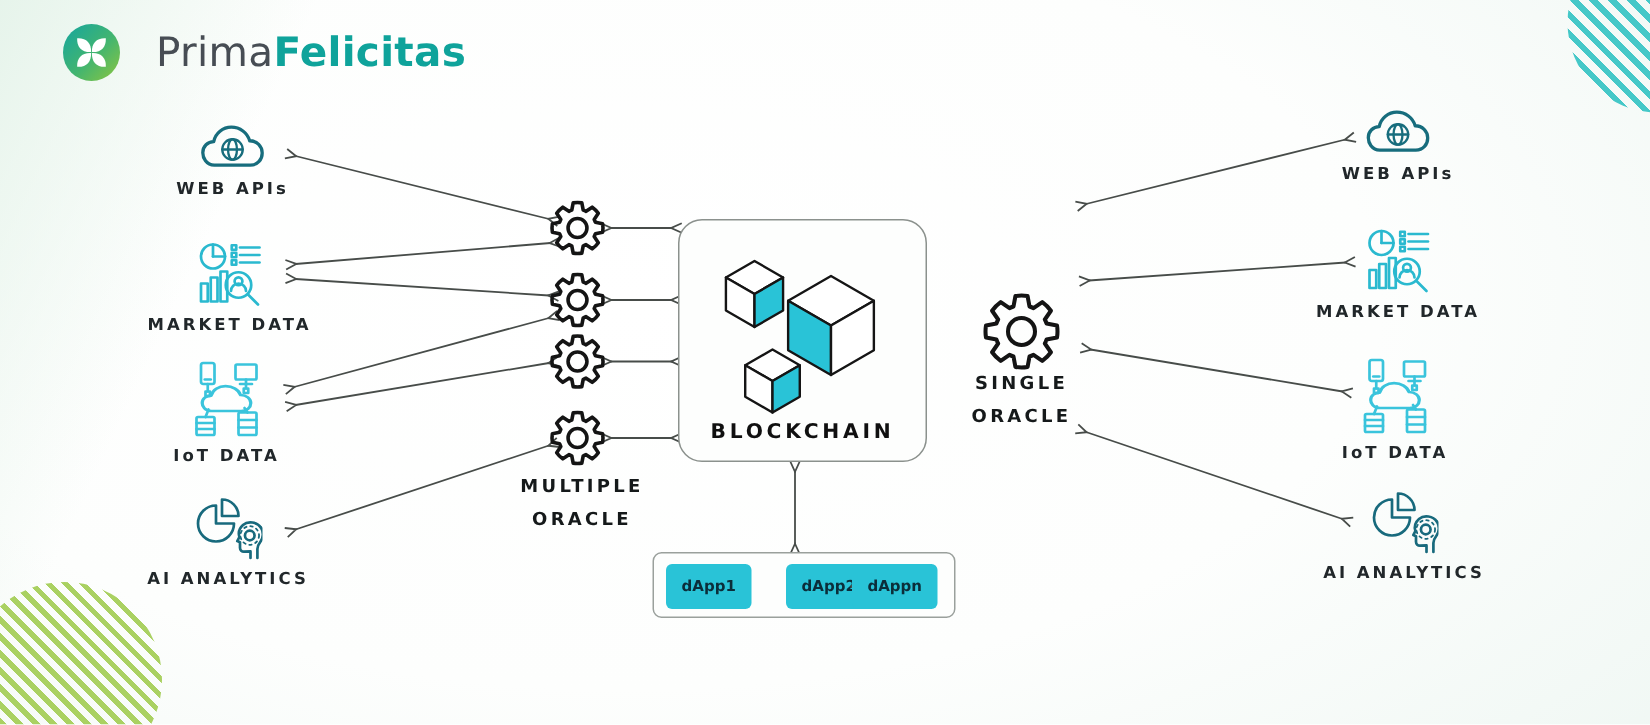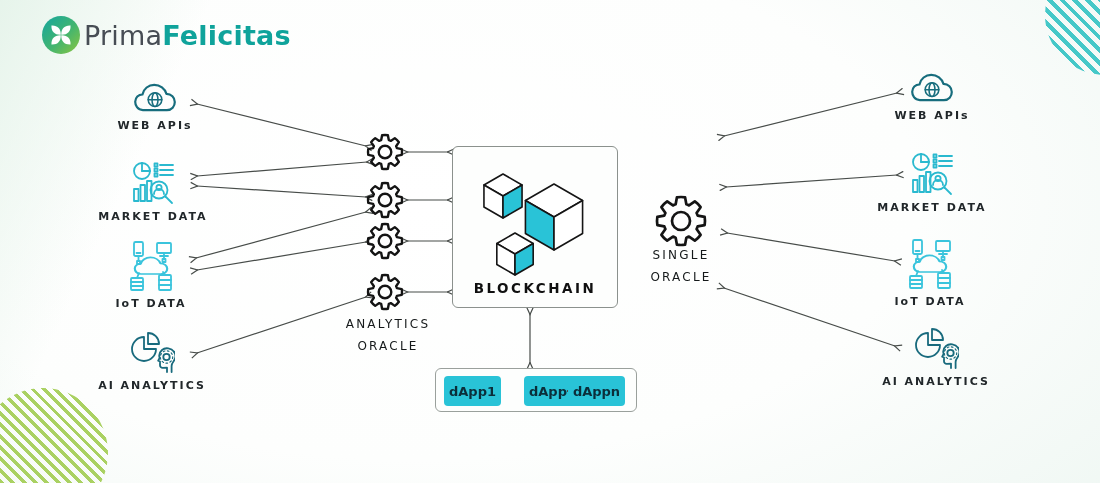--- a/index.html
+++ b/index.html
@@ -6,45 +6,45 @@
   .canvas{
     position:relative;width:1100px;height:483px;overflow:hidden;
     font-family:"DejaVu Sans","Liberation Sans",sans-serif;
     background:
       linear-gradient(115deg, rgba(228,243,233,.9) 0%, rgba(255,255,255,0) 16%),
       radial-gradient(ellipse 120% 140% at 38% 42%, #ffffff 0%, #fdfefd 38%, #eff7f3 70%, #dcedeb 100%);
   }
   .wires{position:absolute;left:0;top:0;width:1100px;height:483px;pointer-events:none;}
 
   
-  .logo{position:absolute;left:42px;top:16px;display:flex;align-items:center;gap:4px;}
+  .logo{position:absolute;left:42px;top:16px;display:flex;align-items:center;gap:24px;}
   .logo-text{font-size:27px;letter-spacing:.2px;}
   .logo-text .p1{color:#474d54;font-weight:400;}
   .logo-text .p2{color:#0fa39b;font-weight:700;}
 
   
   .node{position:absolute;width:150px;display:flex;flex-direction:column;align-items:center;}
   .nlabel{margin-top:5px;font-size:11px;font-weight:600;letter-spacing:2px;color:#21272a;white-space:nowrap;}
 
   
   .gear{position:absolute;}
-  .oracle-label{position:absolute;width:140px;text-align:center;font-size:12px;font-weight:400;
+  .oracle-label{position:absolute;width:140px;text-align:center;font-size:12px;font-weight:700;
     letter-spacing:2.2px;color:#15191a;line-height:22px;}
 
   
   .bc-box{position:absolute;left:452px;top:146px;width:166px;height:162px;background:#fdfefd;
-    border:1.5px solid #8b918d;border-radius:6px;box-sizing:border-box;}
+    border:1.5px solid #8b918d;border-radius:16px;box-sizing:border-box;}
   .bc-label{position:absolute;left:0;right:0;bottom:11px;text-align:center;font-size:13.5px;
     font-weight:700;letter-spacing:2.5px;color:#101010;}
 
   
   .dapps{position:absolute;left:435px;top:368px;width:202px;height:44px;background:#fdfefd;
     border:1px solid #9aa09c;border-radius:6px;box-sizing:border-box;}
   .dapp{position:absolute;top:7px;width:57px;height:30px;background:#29c3d7;border-radius:4px;
-    display:flex;align-items:center;justify-content:center;font-size:13px;font-weight:700;color:#0b2e3a;}
+    display:flex;align-items:center;justify-content:center;font-size:10px;font-weight:700;color:#0b2e3a;}
   .dapp-dash{position:absolute;top:21px;left:131px;width:11px;height:2px;background:#4b504d;}
 
   
   .stripes-tr{position:absolute;left:1045px;top:-45px;width:120px;height:120px;border-radius:50%;
     background:repeating-linear-gradient(45deg,#45c8c8 0 4px,rgba(255,255,255,0) 4px 9px);}
   .stripes-bl{position:absolute;left:-22px;top:388px;width:130px;height:130px;border-radius:50%;
     background:repeating-linear-gradient(45deg,#aad162 0 3.5px,rgba(255,255,255,0) 3.5px 8px);}
 
   svg{display:block;}
 </style>
@@ -182,21 +182,21 @@
   <svg class="gear" style="left:362px;top:218px" width="46" height="46" viewBox="-23 -23 46 46">
     <path fill="none" stroke="#141414" stroke-linejoin="round" d="M11.90,-3.81 L16.75,-2.88 A17,17 0 0 1 16.75,2.88 L11.90,3.81 A12.5,12.5 0 0 1 11.11,5.72 L13.88,9.81 A17,17 0 0 1 9.81,13.88 L5.72,11.11 A12.5,12.5 0 0 1 3.81,11.90 L2.88,16.75 A17,17 0 0 1 -2.88,16.75 L-3.81,11.90 A12.5,12.5 0 0 1 -5.72,11.11 L-9.81,13.88 A17,17 0 0 1 -13.88,9.81 L-11.11,5.72 A12.5,12.5 0 0 1 -11.90,3.81 L-16.75,2.88 A17,17 0 0 1 -16.75,-2.88 L-11.90,-3.81 A12.5,12.5 0 0 1 -11.11,-5.72 L-13.88,-9.81 A17,17 0 0 1 -9.81,-13.88 L-5.72,-11.11 A12.5,12.5 0 0 1 -3.81,-11.90 L-2.88,-16.75 A17,17 0 0 1 2.88,-16.75 L3.81,-11.90 A12.5,12.5 0 0 1 5.72,-11.11 L9.81,-13.88 A17,17 0 0 1 13.88,-9.81 L11.11,-5.72 A12.5,12.5 0 0 1 11.90,-3.81 Z" stroke-width="2.4"></path>
       <circle fill="none" stroke="#141414" cx="0" cy="0" r="6.3" stroke-width="2.4"></circle>
   </svg>
   <svg class="gear" style="left:362px;top:269px" width="46" height="46" viewBox="-23 -23 46 46">
     <path fill="none" stroke="#141414" stroke-linejoin="round" d="M11.90,-3.81 L16.75,-2.88 A17,17 0 0 1 16.75,2.88 L11.90,3.81 A12.5,12.5 0 0 1 11.11,5.72 L13.88,9.81 A17,17 0 0 1 9.81,13.88 L5.72,11.11 A12.5,12.5 0 0 1 3.81,11.90 L2.88,16.75 A17,17 0 0 1 -2.88,16.75 L-3.81,11.90 A12.5,12.5 0 0 1 -5.72,11.11 L-9.81,13.88 A17,17 0 0 1 -13.88,9.81 L-11.11,5.72 A12.5,12.5 0 0 1 -11.90,3.81 L-16.75,2.88 A17,17 0 0 1 -16.75,-2.88 L-11.90,-3.81 A12.5,12.5 0 0 1 -11.11,-5.72 L-13.88,-9.81 A17,17 0 0 1 -9.81,-13.88 L-5.72,-11.11 A12.5,12.5 0 0 1 -3.81,-11.90 L-2.88,-16.75 A17,17 0 0 1 2.88,-16.75 L3.81,-11.90 A12.5,12.5 0 0 1 5.72,-11.11 L9.81,-13.88 A17,17 0 0 1 13.88,-9.81 L11.11,-5.72 A12.5,12.5 0 0 1 11.90,-3.81 Z" stroke-width="2.4"></path>
       <circle fill="none" stroke="#141414" cx="0" cy="0" r="6.3" stroke-width="2.4"></circle>
   </svg>
 
   <div class="oracle-label" style="left:318px;top:313px">
-    <div>ANALYTICS</div>
+    <div>MULTIPLE</div>
     <div>ORACLE</div>
   </div>
 
   <div class="bc-box">
     <svg id="bc-cubes" width="166" height="128" viewBox="0 0 166 128" style="margin-top:4px">
         <polygon points="50,23 69.05199999999999,34 50,45 30.948,34" fill="#fff" stroke="#151515" stroke-width="1.6" stroke-linejoin="round"></polygon>
         <polygon points="30.948,34 50,45 50,67 30.948,56" fill="#fff" stroke="#151515" stroke-width="1.6" stroke-linejoin="round"></polygon>
         <polygon points="69.05199999999999,34 50,45 50,67 69.05199999999999,56" fill="#29c3d7" stroke="#151515" stroke-width="1.6" stroke-linejoin="round"></polygon>
         <polygon points="101,33 129.578,49.5 101,66 72.422,49.5" fill="#fff" stroke="#151515" stroke-width="1.6" stroke-linejoin="round"></polygon>
         <polygon points="72.422,49.5 101,66 101,99 72.422,82.5" fill="#29c3d7" stroke="#151515" stroke-width="1.6" stroke-linejoin="round"></polygon>

